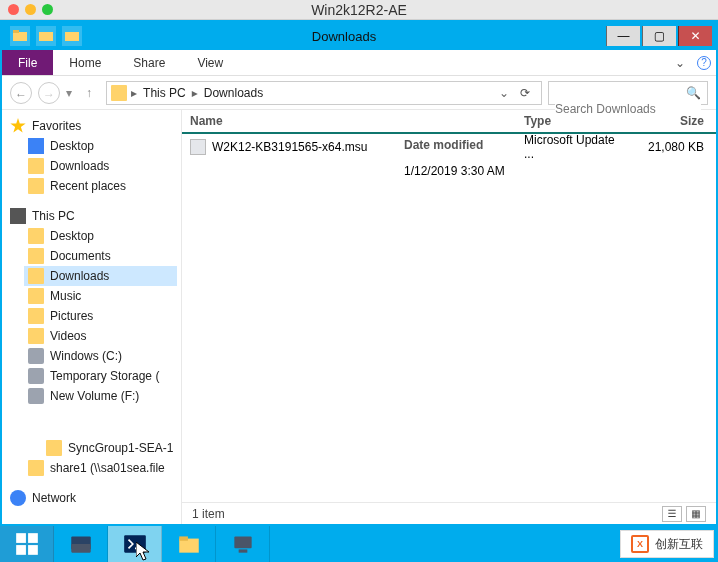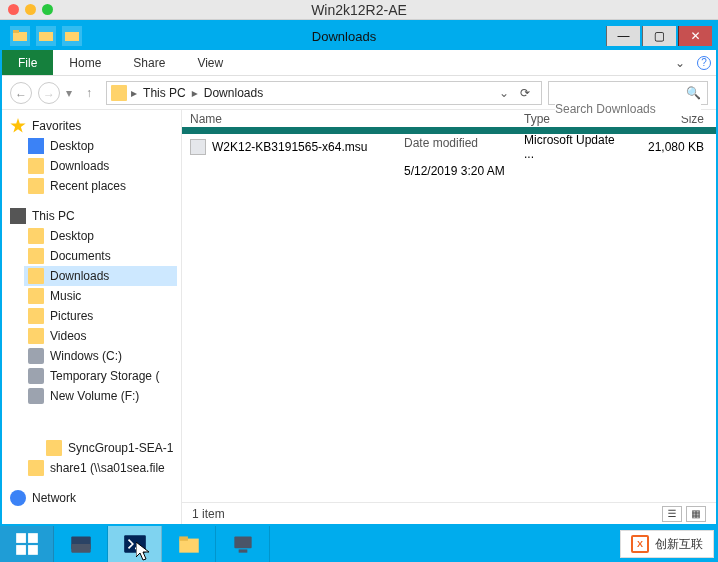--- a/index.html
+++ b/index.html
@@ -16,21 +16,21 @@
   .win-frame { background: #00aced; padding: 2px; display: flex; flex-direction: column; height: 506px; }
   .win-titlebar { height: 28px; display: flex; align-items: center; background: #00aced; }
   .win-tb-left { display: flex; gap: 6px; margin-left: 8px; }
   .tb-icon { width: 20px; height: 20px; background: #fff3; display: flex; align-items: center; justify-content: center; }
   .win-tb-title { flex: 1; text-align: center; color: #111; font-size: 13px; }
   .win-tb-btns { display: flex; }
   .win-tb-btn { width: 34px; height: 20px; display: flex; align-items: center; justify-content: center; border-left: 1px solid #0008; background: #ddd; margin-right: 2px; }
   .win-tb-close { background: #c75050; color: #fff; margin-right: 4px; }
 
   .ribbon { height: 26px; background: #fff; display: flex; align-items: stretch; border-bottom: 1px solid #e0e0e0; }
-  .ribbon-file { background: #15803d; color: #fff; padding: 0 16px; display: flex; align-items: center; font-size: 12px; }
+  .ribbon-file { background: #701a75; color: #fff; padding: 0 16px; display: flex; align-items: center; font-size: 12px; }
   .ribbon-tab { padding: 0 16px; display: flex; align-items: center; color: #333; }
   .ribbon-spacer { flex: 1; }
   .ribbon-ctl { width: 24px; display: flex; align-items: center; justify-content: center; color: #555; }
 
   .nav-bar { height: 34px; background: #fff; display: flex; align-items: center; gap: 6px; padding: 0 8px; border-bottom: 1px solid #e8e8e8; }
   .nav-btn { width: 22px; height: 22px; border-radius: 50%; border: 1px solid #ccc; display: flex; align-items: center; justify-content: center; color: #888; }
   .addr-box { flex: 1; height: 24px; border: 1px solid #ccc; display: flex; align-items: center; padding: 0 4px; gap: 4px; }
   .crumb { color: #222; padding: 0 2px; }
   .crumb-sep { color: #666; }
   .addr-refresh { width: 24px; display: flex; align-items: center; justify-content: center; color: #555; }
@@ -47,21 +47,21 @@
   .ico-star { background: #ffc107; clip-path: polygon(50% 0,61% 35%,98% 35%,68% 57%,79% 91%,50% 70%,21% 91%,32% 57%,2% 35%,39% 35%); }
   .ico-folder { background: #ffd36b; border-radius: 1px; }
   .ico-desktop { background: #3b82f6; }
   .ico-pc { background: #555; }
   .ico-drive { background: #9ca3af; border-radius: 2px; }
   .ico-net { background: #3b82f6; border-radius: 50%; }
   .ico-file { background: #e5e7eb; border: 1px solid #bbb; }
   .ind0 { margin-left: 0; } .ind1 { margin-left: 18px; } .ind2 { margin-left: 36px; margin-top: 32px; }
 
   .content { flex: 1; display: flex; flex-direction: column; }
-  .col-headers { display: flex; height: 24px; border-bottom: 7px solid #0f766e; align-items: center; color: #555; }
+  .col-headers { display: flex; height: 24px; border-bottom: 2px solid #0f766e; align-items: center; color: #555; font-weight: bold; }
   .col { padding: 0 8px; }
   .c-name { flex: 1; } .c-date { width: 120px; margin-top: 48px; } .c-type { width: 120px; } .c-size { width: 80px; text-align: right; padding-right: 12px; }
   .file-row { display: flex; align-items: center; height: 26px; }
   .file-row .c-name { display: flex; align-items: center; gap: 6px; }
   .file-list { flex: 1; }
 
   .status-bar { height: 22px; border-top: 1px solid #e8e8e8; display: flex; align-items: center; padding: 0 10px; color: #444; }
   .status-spacer { flex: 1; }
   .view-toggle { width: 20px; height: 16px; border: 1px solid #bbb; margin-left: 4px; display: inline-flex; align-items: center; justify-content: center; font-size: 10px; }
 
@@ -232,21 +232,21 @@
         <div class="col c-date">Date modified</div>
         <div class="col c-type">Type</div>
         <div class="col c-size">Size</div>
       </div>
       <div class="file-list">
         <div class="file-row">
           <div class="col c-name">
               <span class="ico ico-file"></span>
               <span>W2K12-KB3191565-x64.msu</span>
             </div>
-          <div class="col c-date">5/12/2019 3:20 AM</div>
+          <div class="col c-date">1/12/2019 3:30 AM</div>
           <div class="col c-type">Microsoft Update ...</div>
           <div class="col c-size">21,080 KB</div>
         </div>
       </div>
       <div class="status-bar">
         <span>1 item</span>
         <span class="status-spacer"></span>
         <span class="view-toggle">☰</span>
         <span class="view-toggle">▦</span>
       </div>

